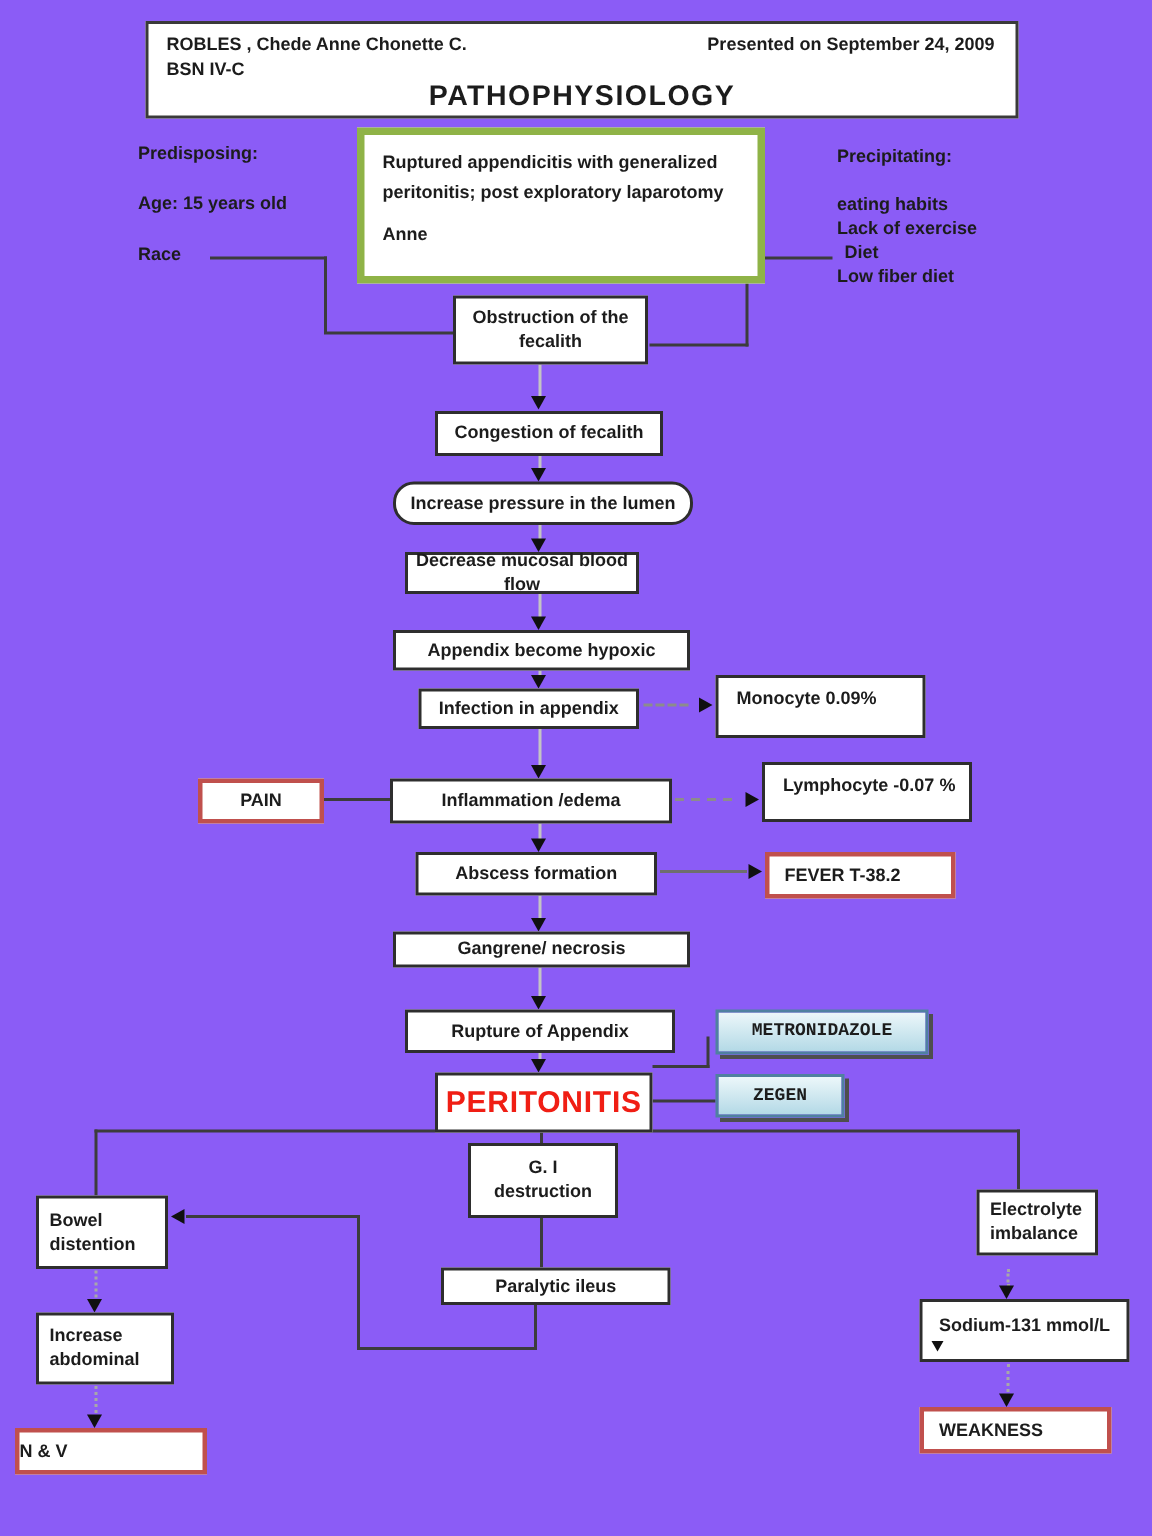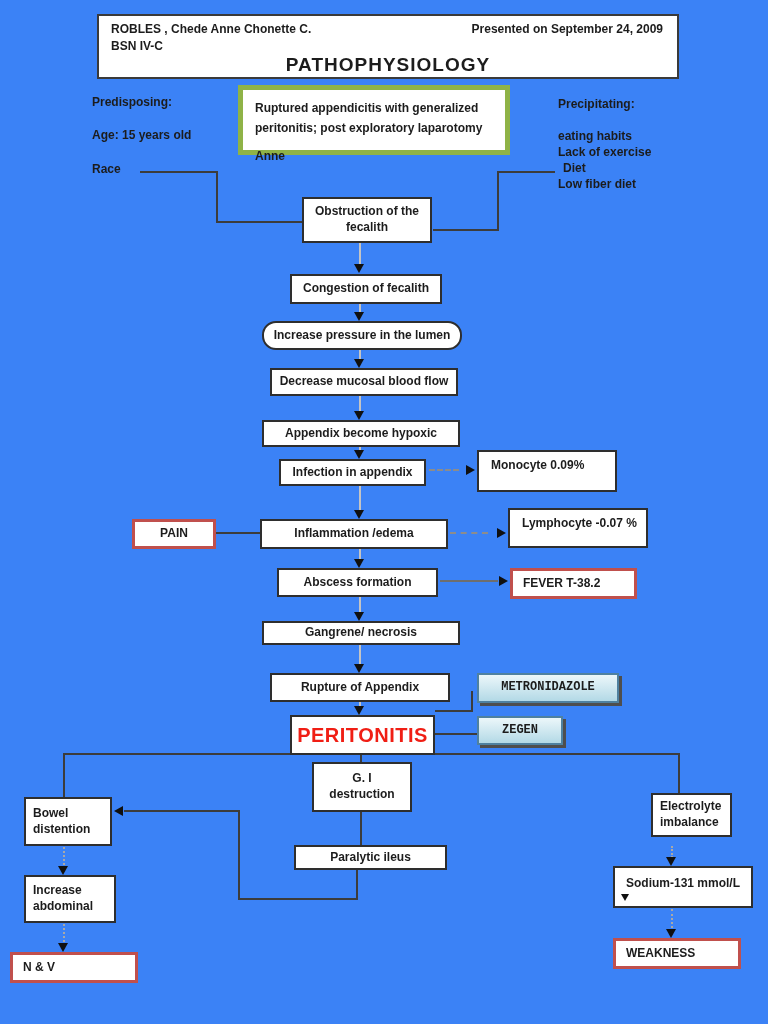--- a/index.html
+++ b/index.html
@@ -7,21 +7,21 @@
     --alert-red:#c0504d;
     --peritonitis-red:#f01e14;
     --med-blue-light:#ecf7fa;
     --med-blue-dark:#b3d9e6;
     --med-border:#4f81a0;
     --ink:#2e2e2e;
     --line:#3c3c3c;
   }
   html,body{margin:0;padding:0;background:#fff;}
   #canvas{
-    position:relative;width:768px;height:1024px;background:#3b82f6;
+    position:relative;width:768px;height:1024px;background:#8b5cf6;
     font-family:"Liberation Sans",sans-serif;color:#1c1c1c;overflow:hidden;
   }
   .lbl{position:absolute;font-weight:700;font-size:12px;white-space:nowrap;}
   .hdr{position:absolute;border:2px solid #3a3a3a;background:#fff;}
   .hdr .in{position:absolute;font-weight:700;font-size:12px;white-space:nowrap;}
   .hdr .ttl{font-size:19px;letter-spacing:1px;}
   .node{
     position:absolute;background:#fff;border:2px solid var(--ink);
     display:flex;align-items:center;justify-content:center;
     text-align:center;font-weight:700;font-size:12px;line-height:1.3;
@@ -122,54 +122,54 @@
     <span class="in" style="left:12px;top:6px;">ROBLES , Chede Anne Chonette C.</span>
     <span class="in" style="right:14px;top:6px;">Presented on September 24, 2009</span>
     <span class="in" style="left:12px;top:23px;">BSN IV-C</span>
     <span class="in ttl" style="left:50%;transform:translateX(-50%);top:38px;">PATHOPHYSIOLOGY</span>
   </div>
 
   <span class="lbl" style="left:92px;top:95px;">Predisposing:</span>
   <span class="lbl" style="left:92px;top:128px;">Age: 15 years old</span>
   <span class="lbl" style="left:92px;top:162px;">Race</span>
 
-  <div class="green-box" style="left:238px;top:85px;width:272px;height:70px;">
+  <div class="green-box" style="left:238px;top:85px;width:272px;height:104px;">
     <div style="width:245px;">Ruptured appendicitis with generalized peritonitis; post exploratory laparotomy</div>
     <div class="sub">Anne</div>
   </div>
 
   <span class="lbl" style="left:558px;top:97px;">Precipitating:</span>
   <span class="lbl" style="left:558px;top:129px;">eating habits</span>
   <span class="lbl" style="left:558px;top:145px;">Lack of exercise</span>
   <span class="lbl" style="left:563px;top:161px;">Diet</span>
   <span class="lbl" style="left:558px;top:177px;">Low fiber diet</span>
 
   <div class="node" style="left:290px;top:274px;width:152px;height:30px;">Congestion of fecalith</div>
   <div class="node" style="left:302px;top:197px;width:130px;height:46px;">Obstruction of the fecalith</div>
   <div class="node" style="left:262px;top:321px;width:200px;height:29px;border-radius:14px;">Increase pressure in the lumen</div>
-  <div class="node" style="left:270px;top:368px;width:188px;height:28px;">Decrease mucosal blood flow</div>
+  <div class="node" style="left:270px;top:368px;width:156px;height:28px;">Decrease mucosal blood flow</div>
   <div class="node" style="left:262px;top:420px;width:198px;height:27px;">Appendix become hypoxic</div>
   <div class="node" style="left:279px;top:459px;width:147px;height:27px;">Infection in appendix</div>
   <div class="node" style="left:260px;top:519px;width:188px;height:30px;">Inflammation /edema</div>
   <div class="node" style="left:277px;top:568px;width:161px;height:29px;">Abscess formation</div>
   <div class="node" style="left:262px;top:621px;width:198px;height:24px;">Gangrene/ necrosis</div>
   <div class="node" style="left:270px;top:673px;width:180px;height:29px;">Rupture of Appendix</div>
   <div class="node peri" style="left:290px;top:715px;width:145px;height:40px;">PERITONITIS</div>
 
   <div class="node leftal" style="left:477px;top:450px;width:140px;height:42px;padding:0 0 10px 12px;">Monocyte 0.09%</div>
   <div class="node leftal" style="left:508px;top:508px;width:140px;height:40px;padding:0 0 8px 12px;">Lymphocyte -0.07 %</div>
   <div class="node red" style="left:132px;top:519px;width:84px;height:30px;">PAIN</div>
   <div class="node red leftal" style="left:510px;top:568px;width:127px;height:31px;padding-left:10px;">FEVER T-38.2</div>
 
   <div class="node blue" style="left:477px;top:673px;width:142px;height:30px;">METRONIDAZOLE</div>
   <div class="node blue" style="left:477px;top:716px;width:86px;height:29px;">ZEGEN</div>
 
   <div class="node" style="left:312px;top:762px;width:100px;height:50px;padding:0 14px;">G. I destruction</div>
   <div class="node" style="left:294px;top:845px;width:153px;height:25px;">Paralytic ileus</div>
   <div class="node leftal" style="left:24px;top:797px;width:88px;height:49px;padding-left:7px;">Bowel distention</div>
   <div class="node leftal" style="left:24px;top:875px;width:92px;height:48px;padding-left:7px;">Increase abdominal</div>
-  <div class="node red leftal" style="left:10px;top:952px;width:128px;height:31px;padding-left:10px;">N &amp; V</div>
+  <div class="node red leftal" style="left:10px;top:952px;width:128px;height:31px;">N &amp; V</div>
   <div class="node leftal" style="left:651px;top:793px;width:81px;height:44px;padding-left:7px;">Electrolyte imbalance</div>
   <div class="node" style="left:613px;top:866px;width:140px;height:42px;padding-bottom:6px;">Sodium-131 mmol/L</div>
   <div class="ar-d sm" style="left:621px;top:894px;"></div>
   <div class="node red leftal" style="left:613px;top:938px;width:128px;height:31px;padding-left:10px;">WEAKNESS</div>
 
 </div>
 
 </body></html>

